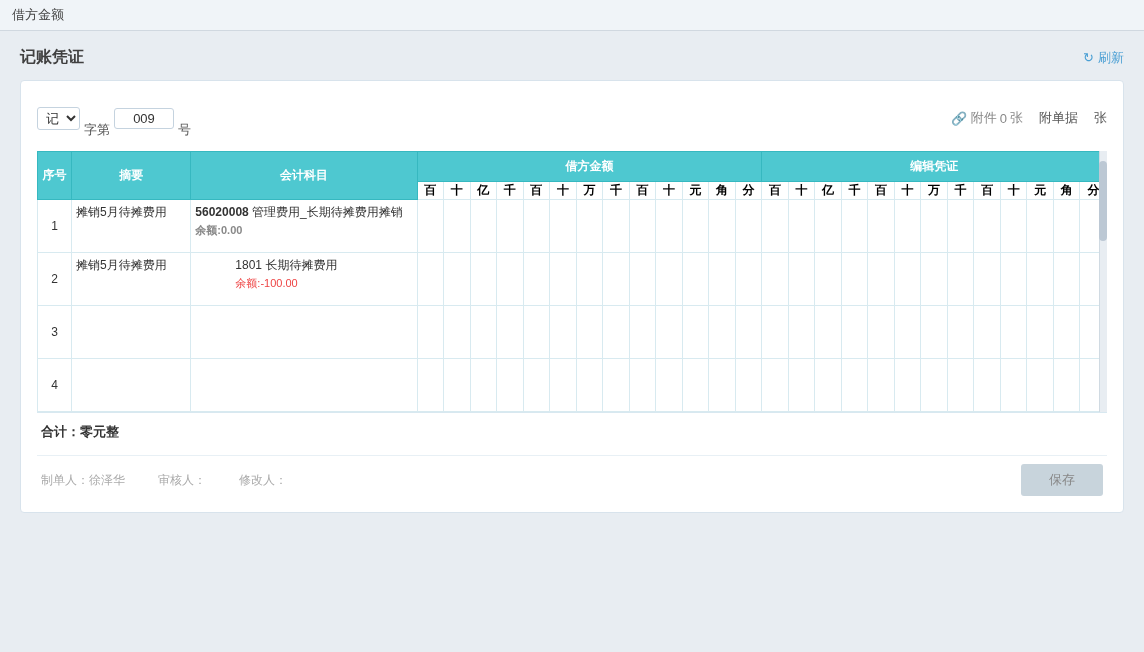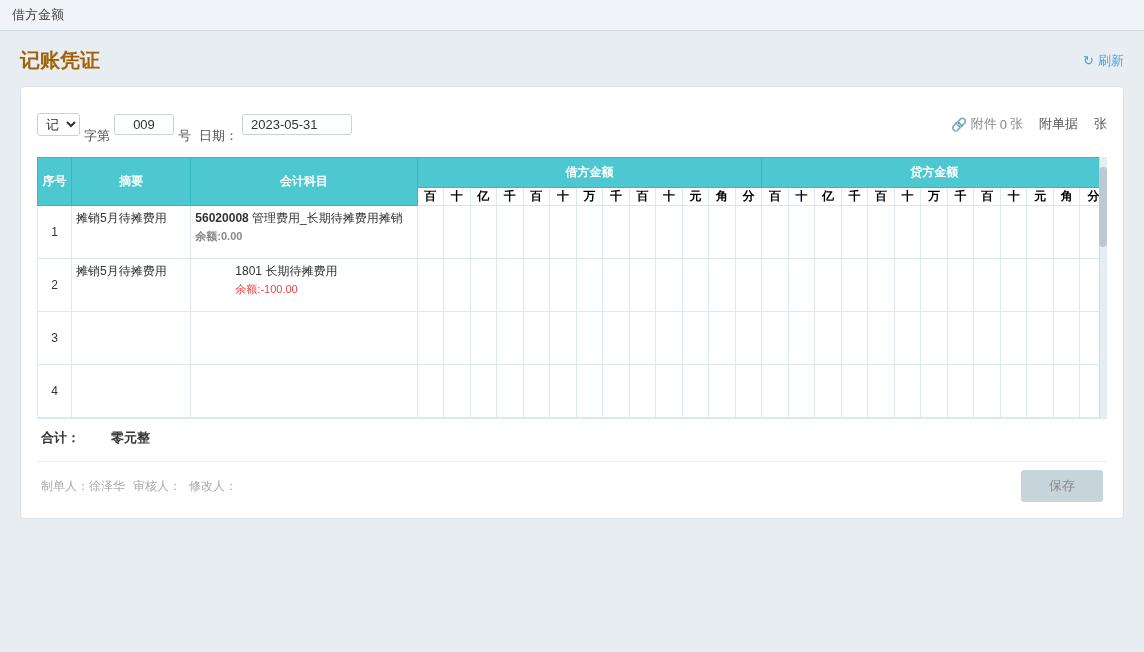--- a/index.html
+++ b/index.html
@@ -23,23 +23,23 @@
       height: calc(652px - 32px);
       overflow: auto;
     }
     .page-header {
       display: flex;
       justify-content: space-between;
       align-items: center;
       margin-bottom: 12px;
     }
     .page-title {
-      font-size: 20px;
+      font-size: 16px;
       font-weight: bold;
-      color: #a16207;
+      color: #404040;
     }
     .refresh-btn {
       display: flex;
       align-items: center;
       gap: 4px;
       color: #4a9fd4;
       cursor: pointer;
       font-size: 13px;
       background: none;
       border: none;
@@ -167,35 +167,34 @@
       font-size: 11px;
       margin-top: 2px;
     }
     .total-row {
       display: flex;
       padding: 10px 4px;
       font-size: 13px;
       font-weight: bold;
       color: #333;
       border-top: 1px solid #d8e8f0;
-      gap: 31px;
     }
     .footer-row {
       display: flex;
       align-items: center;
       justify-content: space-between;
       padding: 8px 4px 0;
       color: #aaa;
       font-size: 12px;
       border-top: 1px solid #e8f0f5;
       margin-top: 4px;
     }
     .footer-left {
       display: flex;
-      gap: 8px;
+      gap: 33px;
     }
     .save-btn {
       background: #c8d4dc;
       color: #888;
       border: none;
       border-radius: 3px;
       padding: 7px 28px;
       font-size: 13px;
       cursor: not-allowed;
     }
@@ -249,24 +248,20 @@
   <div class="voucher-card">
 
     <div class="voucher-meta">
       <div class="meta-group">
         <select class="meta-select">
           <option>记</option>
         </select>
         <span class="meta-label">字第</span>
         <input class="meta-input" type="text" value="009" style="">
         <span class="meta-label">号</span>
-      </div>
-      <div class="meta-group">
-        <span class="meta-label">日期：</span>
-        <input class="meta-date-input" type="text" value="2023-05-31" style="">
       </div>
       <div class="meta-right">
         <span class="attach-link">
           <span>🔗</span>
           <span>附件</span>
           <span>0</span>
           <span>张</span>
         </span>
         <span class="attach-single">附单据</span>
         <span class="zhang-label">张</span>
@@ -274,21 +269,21 @@
     </div>
 
     <div class="table-wrapper">
       <table class="voucher-table">
         <thead>
           <tr>
             <th rowspan="2" class="col-seq">序号</th>
             <th rowspan="2" class="col-summary">摘要</th>
             <th rowspan="2" class="col-account">会计科目</th>
             <th colspan="13">借方金额</th>
-            <th colspan="13">贷方金额</th>
+            <th colspan="13">编辑凭证</th>
           </tr>
           <tr class="sub-header">
             <th class="digit-col">百</th>
             <th class="digit-col">十</th>
             <th class="digit-col">亿</th>
             <th class="digit-col">千</th>
             <th class="digit-col">百</th>
             <th class="digit-col">十</th>
             <th class="digit-col">万</th>
             <th class="digit-col">千</th>

